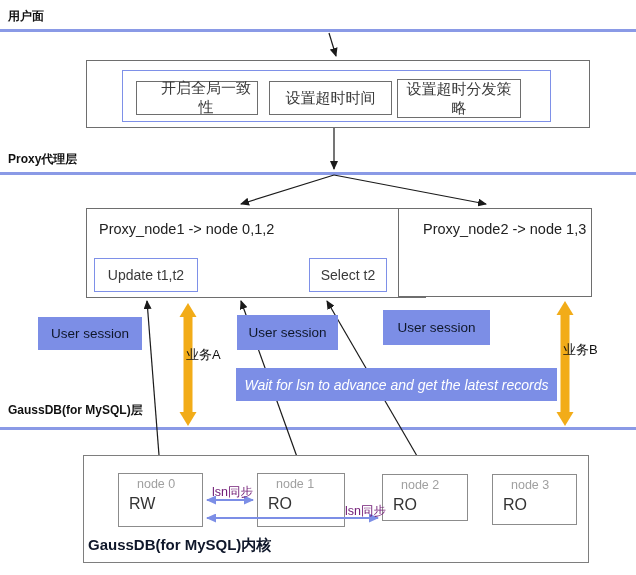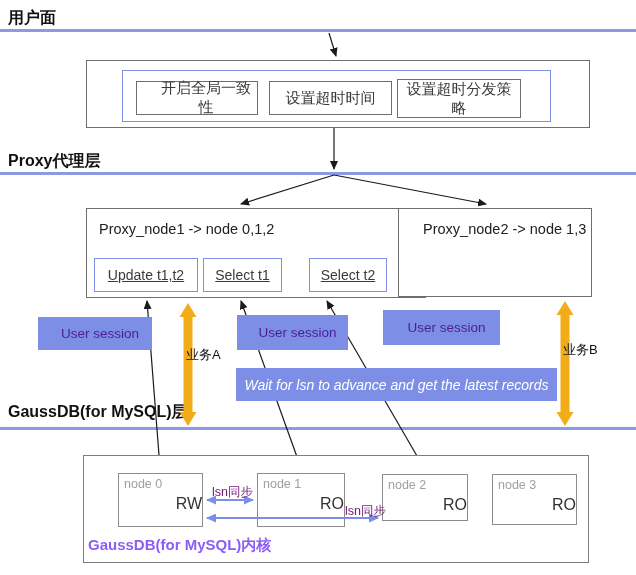--- a/index.html
+++ b/index.html
@@ -1,35 +1,35 @@
 <!DOCTYPE html>
 <html><head>
 <meta charset="utf-8">
 <style>
   html,body{margin:0;padding:0;background:#fff;}
   body{font-family:"Liberation Sans","DejaVu Sans",sans-serif;}
   #canvas{position:relative;width:636px;height:575px;background:#fff;overflow:hidden;}
-  .heading{position:absolute;font-weight:bold;font-size:16px;color:#111;white-space:nowrap;}
+  .heading{position:absolute;font-weight:bold;font-size:12px;color:#111;white-space:nowrap;}
   .divider{position:absolute;left:0;width:636px;height:3px;background:#8a9ae6;}
   .graybox{position:absolute;background:#fff;border:1.5px solid #6e6e6e;box-sizing:border-box;}
   .bluebox{position:absolute;border:1.5px solid #7e90e8;box-sizing:border-box;background:#fff;}
   .btn{position:absolute;border:1.5px solid #6e6e6e;background:#fff;box-sizing:border-box;
        display:flex;align-items:center;justify-content:center;text-align:center;
        font-size:15px;color:#3a3a3a;line-height:1.25;padding:0 4px;}
   .qbtn{position:absolute;border:1.5px solid #7e90e8;background:#fff;box-sizing:border-box;
-       display:flex;align-items:center;justify-content:center;font-size:14px;color:#3a3a3a;text-decoration:underline;}
+       display:flex;align-items:center;justify-content:center;font-size:14px;color:#3a3a3a;}
   .proxy-title{position:absolute;left:12px;top:12px;font-size:14.5px;color:#222;white-space:nowrap;}
-  .session{position:absolute;background:#7c8ee6;color:#4c1d95;font-size:13.5px;
-       display:flex;align-items:center;justify-content:center;z-index:4;padding-left:10px;}
+  .session{position:absolute;background:#7c8ee6;color:#0f172a;font-size:13.5px;
+       display:flex;align-items:center;justify-content:center;z-index:4;}
   .banner{position:absolute;background:#7c8ee6;color:#fff;font-size:14px;
        display:flex;align-items:center;justify-content:center;z-index:4;white-space:nowrap;font-style:italic;}
   .flowlabel{position:absolute;font-size:13px;color:#111;z-index:5;white-space:nowrap;}
   .nodebox{position:absolute;background:#fff;border:1.5px solid #8c8c8c;box-sizing:border-box;z-index:4;}
-  .nodename{position:absolute;left:5px;top:3px;font-size:12.5px;color:#a0a0a0;white-space:nowrap;}
-  .noderole{position:absolute;left:0;right:0;top:21px;text-align:right;font-size:16px;color:#333;}
+  .nodename{position:absolute;left:18px;top:3px;font-size:12.5px;color:#a0a0a0;white-space:nowrap;}
+  .noderole{position:absolute;left:10px;right:0;top:21px;text-align:left;font-size:16px;color:#333;}
   .synclabel{position:absolute;font-size:12.5px;color:#701a75;z-index:6;white-space:nowrap;}
   svg{position:absolute;left:0;top:0;}
   #arrow-layer{z-index:2;}
   #sync-layer{z-index:5;}
   .boxlayer{z-index:3;}
 </style>
 </head>
 <body>
 
 <div id="canvas">
@@ -78,39 +78,38 @@
     <div class="bluebox" style="left:35px;top:9px;width:429px;height:52px;">
       <div class="btn" style="left:13px;top:10px;width:122px;height:34px;padding-left:22px;">开启全局一致性</div>
       <div class="btn" style="left:146px;top:10px;width:123px;height:34px;">设置超时时间</div>
       <div class="btn" style="left:274px;top:8px;width:124px;height:39px;">设置超时分发策略</div>
     </div>
   </div>
 
   <div class="graybox boxlayer" style="left:86px;top:208px;width:340px;height:90px;">
     <div class="proxy-title">Proxy_node1 -&gt; node 0,1,2</div>
     <div class="qbtn" style="left:7px;top:49px;width:104px;height:34px;">Update t1,t2</div>
-    <div class="qbtn" style="left:116px;top:49px;width:79px;height:34px;">Select t1</div>
     <div class="qbtn" style="left:200px;top:49px;width:78px;height:34px;margin-left:22px;">Select t2</div>
   </div>
 
   <div class="graybox boxlayer" style="left:398px;top:208px;width:194px;height:89px;">
     <div class="proxy-title" style="left:24px;">Proxy_node2 -&gt; node 1,3</div>
   </div>
 
   <div class="session" style="left:38px;top:317px;width:104px;height:33px;">User session</div>
   <div class="session" style="left:237px;top:315px;width:101px;height:35px;">User session</div>
   <div class="session" style="left:383px;top:310px;width:107px;height:35px;">User session</div>
 
   <div class="banner" style="left:236px;top:368px;width:321px;height:33px;">Wait for lsn to advance and get the latest records</div>
 
   <div class="flowlabel" style="left:186px;top:346px;">业务A</div>
   <div class="flowlabel" style="left:563px;top:341px;">业务B</div>
 
   <div class="graybox boxlayer" style="left:83px;top:455px;width:506px;height:108px;border-color:#7e7e7e;">
-    <div style="position:absolute;left:4px;top:80px;font-weight:bold;font-size:15px;color:#8b5cf6;white-space:nowrap;">GaussDB(for MySQL)内核</div>
+    <div style="position:absolute;left:4px;top:80px;font-weight:bold;font-size:15px;color:#0f172a;white-space:nowrap;">GaussDB(for MySQL)内核</div>
   </div>
 
   <div class="nodebox" style="left:118px;top:473px;width:85px;height:54px;">
     <div class="nodename">node 0</div>
     <div class="noderole">RW</div>
   </div>
   <div class="nodebox" style="left:257px;top:473px;width:88px;height:54px;">
     <div class="nodename">node 1</div>
     <div class="noderole">RO</div>
   </div>

